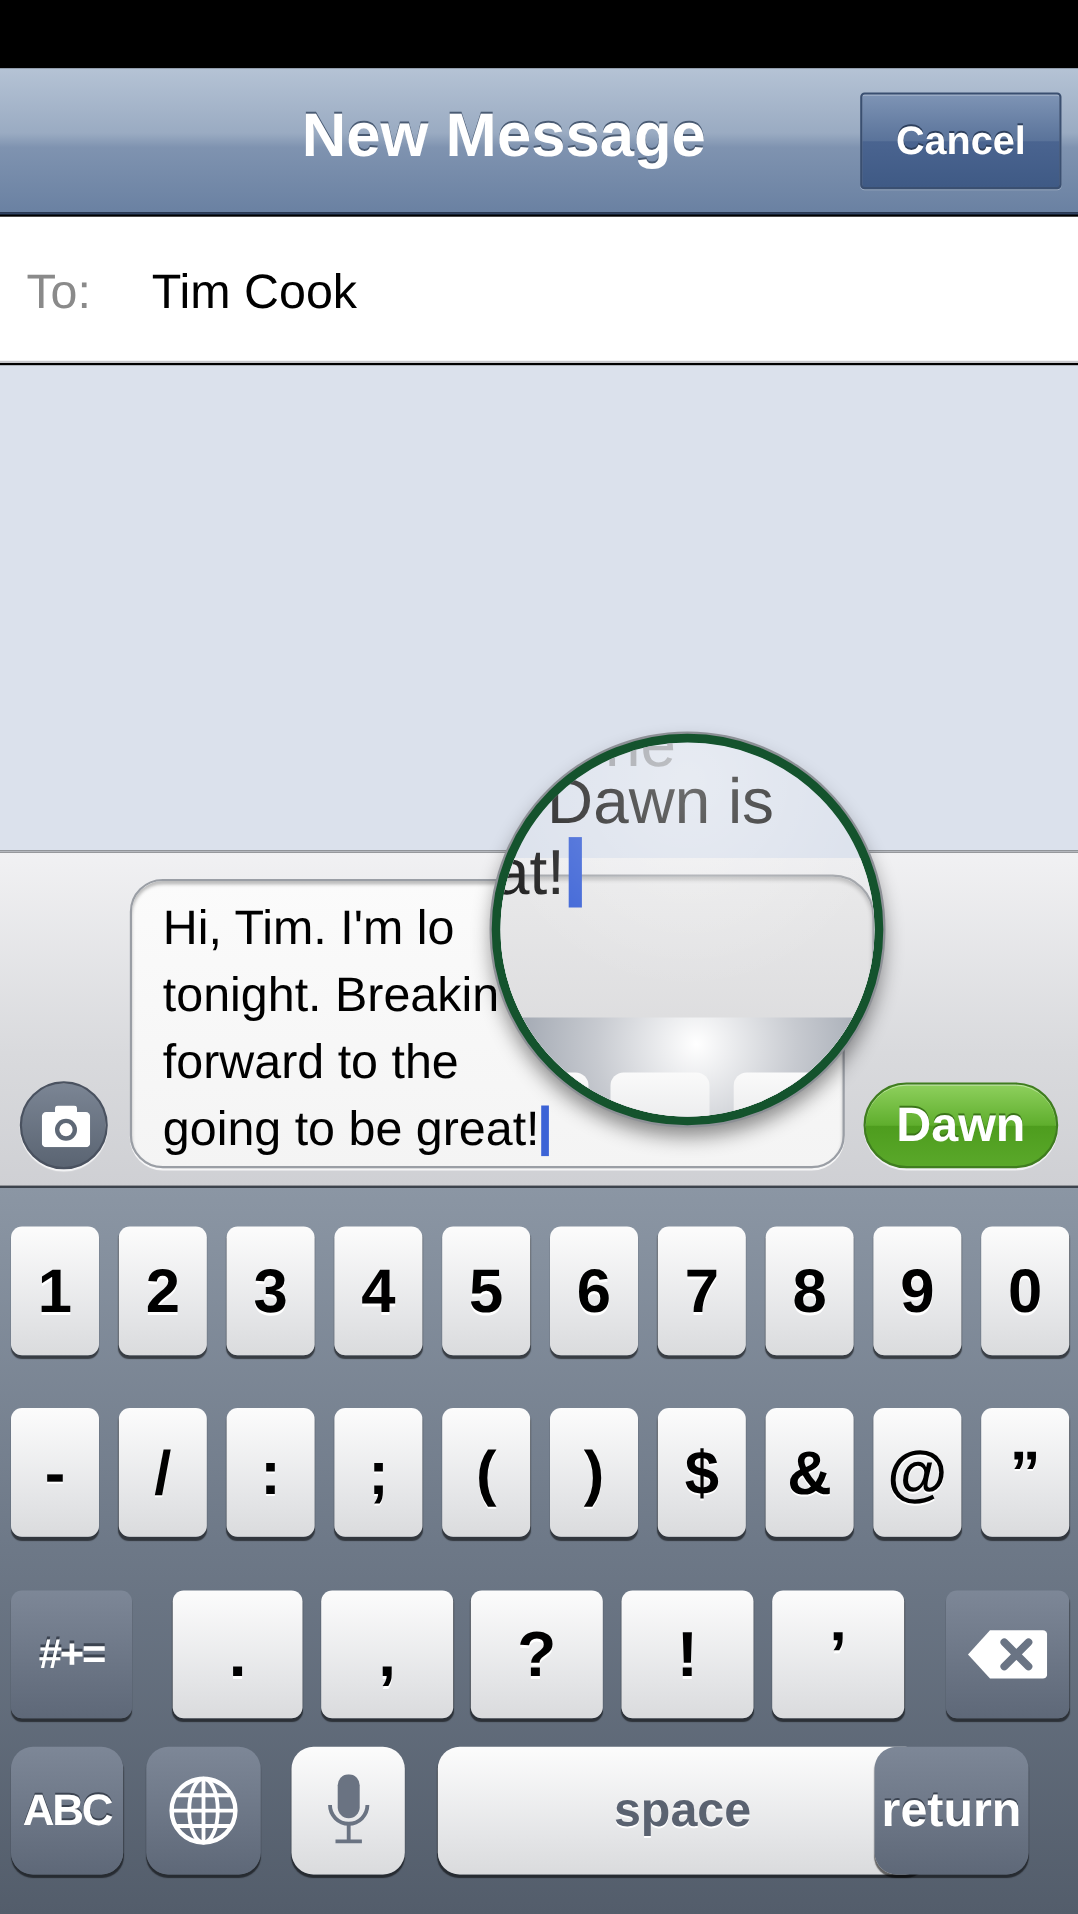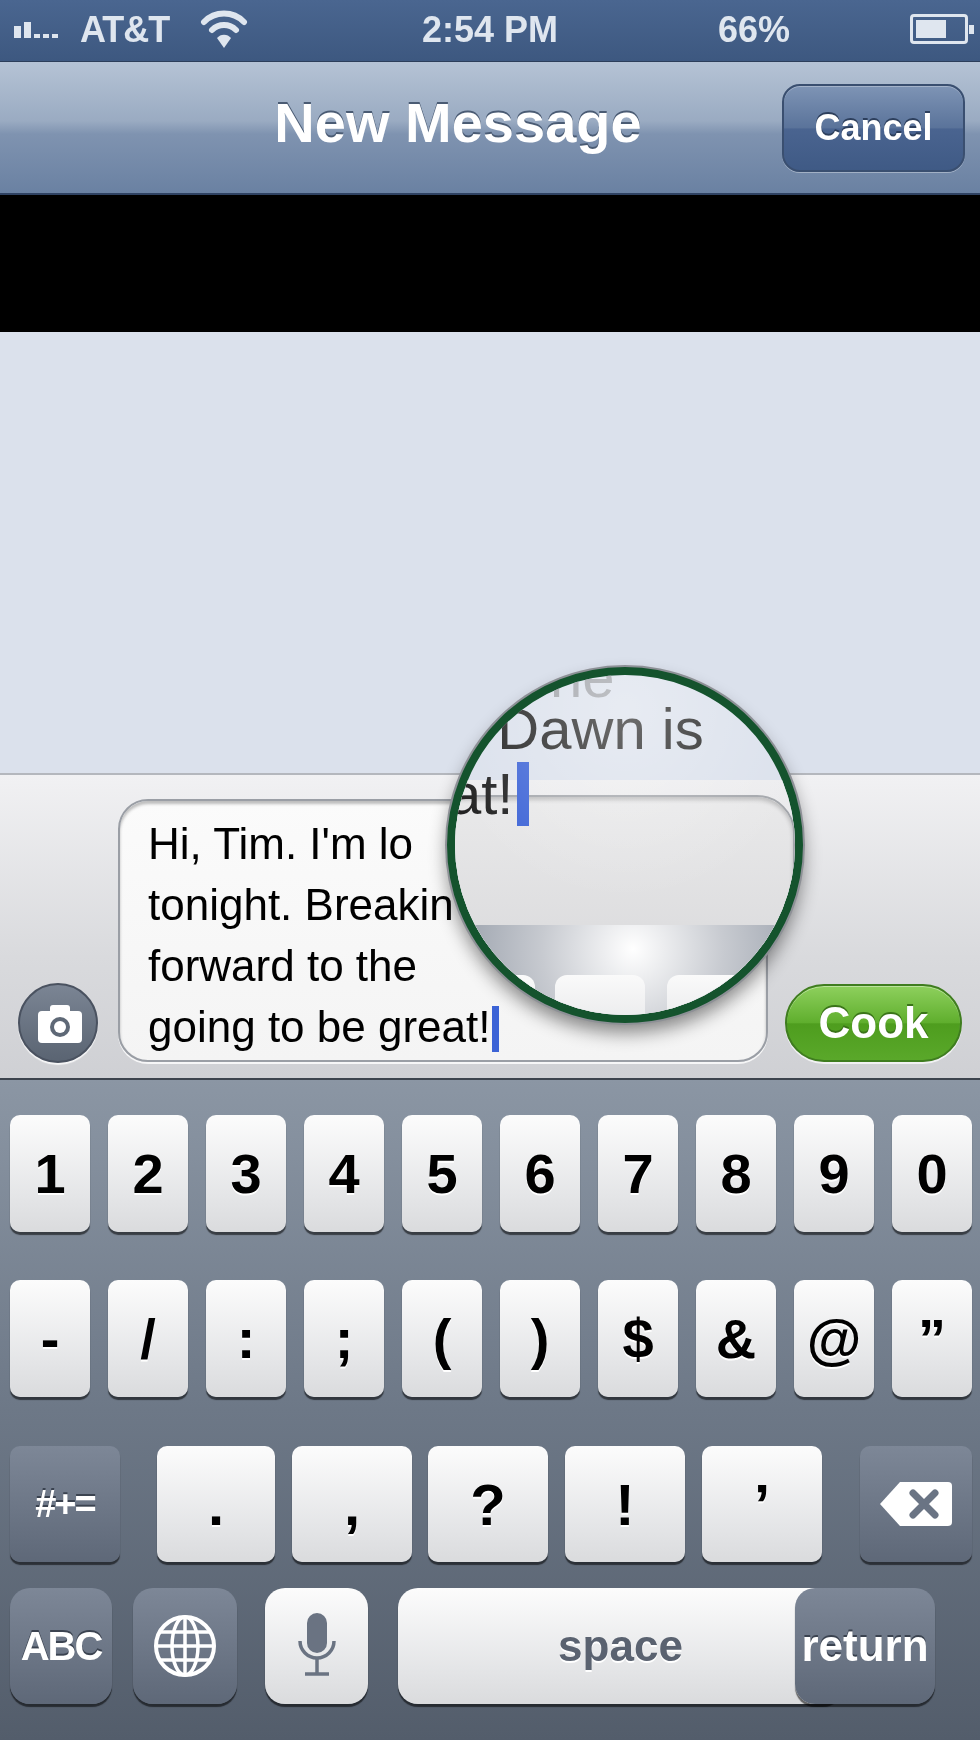--- a/index.html
+++ b/index.html
@@ -33,21 +33,21 @@
     border-bottom: 2px solid #2f4262;
   }
   .nav-title {
     position: absolute; left: 0; right: 0; top: 28px; text-align: center;
     font-size: 56px; font-weight: bold; color: #fff;
     text-shadow: 0 -2px 0 #4a5b73;
     padding-right: 64px;
   }
   .cancel-button {
     position: absolute; left: 782px; top: 22px; width: 183px; height: 88px;
-    border-radius: 18px; border: 2px solid #3a4f70;
+    border-radius: 4px; border: 2px solid #3a4f70;
     background: linear-gradient(#7e94b5, #5a739a 50%, #4a6490 51%, #3f5a85);
     color: #fff; font-size: 36px; font-weight: bold;
     display: flex; align-items: center; justify-content: center;
     text-shadow: 0 -2px 0 #2d3f5c;
     box-shadow: inset 0 1px 0 rgba(255,255,255,0.3), 0 1px 0 rgba(255,255,255,0.35);
   }
 
   
   .to-field {
     position: absolute; left: 0; top: 197px; width: 980px; height: 133px;
@@ -148,68 +148,51 @@
   .key .lbl { display: block; }
   .kb-label-small { font-size: 38px; letter-spacing: -2px; }
   .kb-label-space { font-size: 44px; color: #5a6270; text-shadow: 0 2px 0 #fff; font-weight: bold; }
   .kb-label-return { font-size: 44px; }
 </style>
 </head>
 <body>
 
 <div class="screen">
 
-  <div class="status-bar">
-    <div class="signal">
-      <span style="height:12px"></span>
-      <span style="height:16px"></span>
-      <span class="dot"></span>
-      <span class="dot"></span>
-      <span class="dot"></span>
-    </div>
-    <span class="carrier">AT&amp;T</span>
-    <svg class="wifi" viewBox="0 0 48 42">
-      <path d="M4 14 A28 28 0 0 1 44 14" stroke="#dfe6ef" stroke-width="6" fill="none" stroke-linecap="round"></path>
-      <path d="M12 22 A17 17 0 0 1 36 22" stroke="#dfe6ef" stroke-width="6" fill="none" stroke-linecap="round"></path>
-      <path d="M24 40 L17 30 A9 9 0 0 1 31 30 Z" fill="#dfe6ef"></path>
-    </svg>
-    <span class="time">2:54 PM</span>
-    <span class="battery-pct">66%</span>
-    <div class="battery">
-      <div class="fill" id="battery-fill" style="width: calc(66% - 3.96px);"></div>
-      <div class="nub"></div>
-    </div>
-  </div>
 
   <div class="nav-bar">
     <div class="nav-title">New Message</div>
     <div class="cancel-button">Cancel</div>
   </div>
 
+  <div class="to-field">
+    <span class="to-label">To:</span>
+    <span class="to-value">Tim Cook</span>
+  </div>
 
   <div class="message-area"></div>
 
   <div class="compose-bar">
     <div class="camera-button">
       <svg width="44" height="38" viewBox="0 0 44 38">
         <rect x="0" y="6" width="44" height="32" rx="4" fill="#fff"></rect>
         <rect x="12" y="0" width="20" height="10" rx="3" fill="#fff"></rect>
         <circle cx="22" cy="22" r="10" fill="#5e6876"></circle>
         <circle cx="22" cy="22" r="6" fill="#fff"></circle>
       </svg>
     </div>
     <div class="text-field">
       <div class="msg">
         <span class="line">Hi, Tim. I'm lo</span>
         <span class="line">tonight. Breakin</span>
         <span class="line">forward to the</span>
         <span class="line"><span>going to be great!</span><span class="caret"></span></span>
       </div>
     </div>
-    <div class="send-button">Cook</div>
+    <div class="send-button">Dawn</div>
   </div>
 
   <div class="loupe">
     <div class="l-bar"></div>
     <div class="l-field"></div>
     <div class="l-kb"></div>
     <div class="l-key" style="left:-10px"></div>
     <div class="l-key" style="left:100px"></div>
     <div class="l-key" style="left:212px"></div>
     <span class="l-7">7</span>

